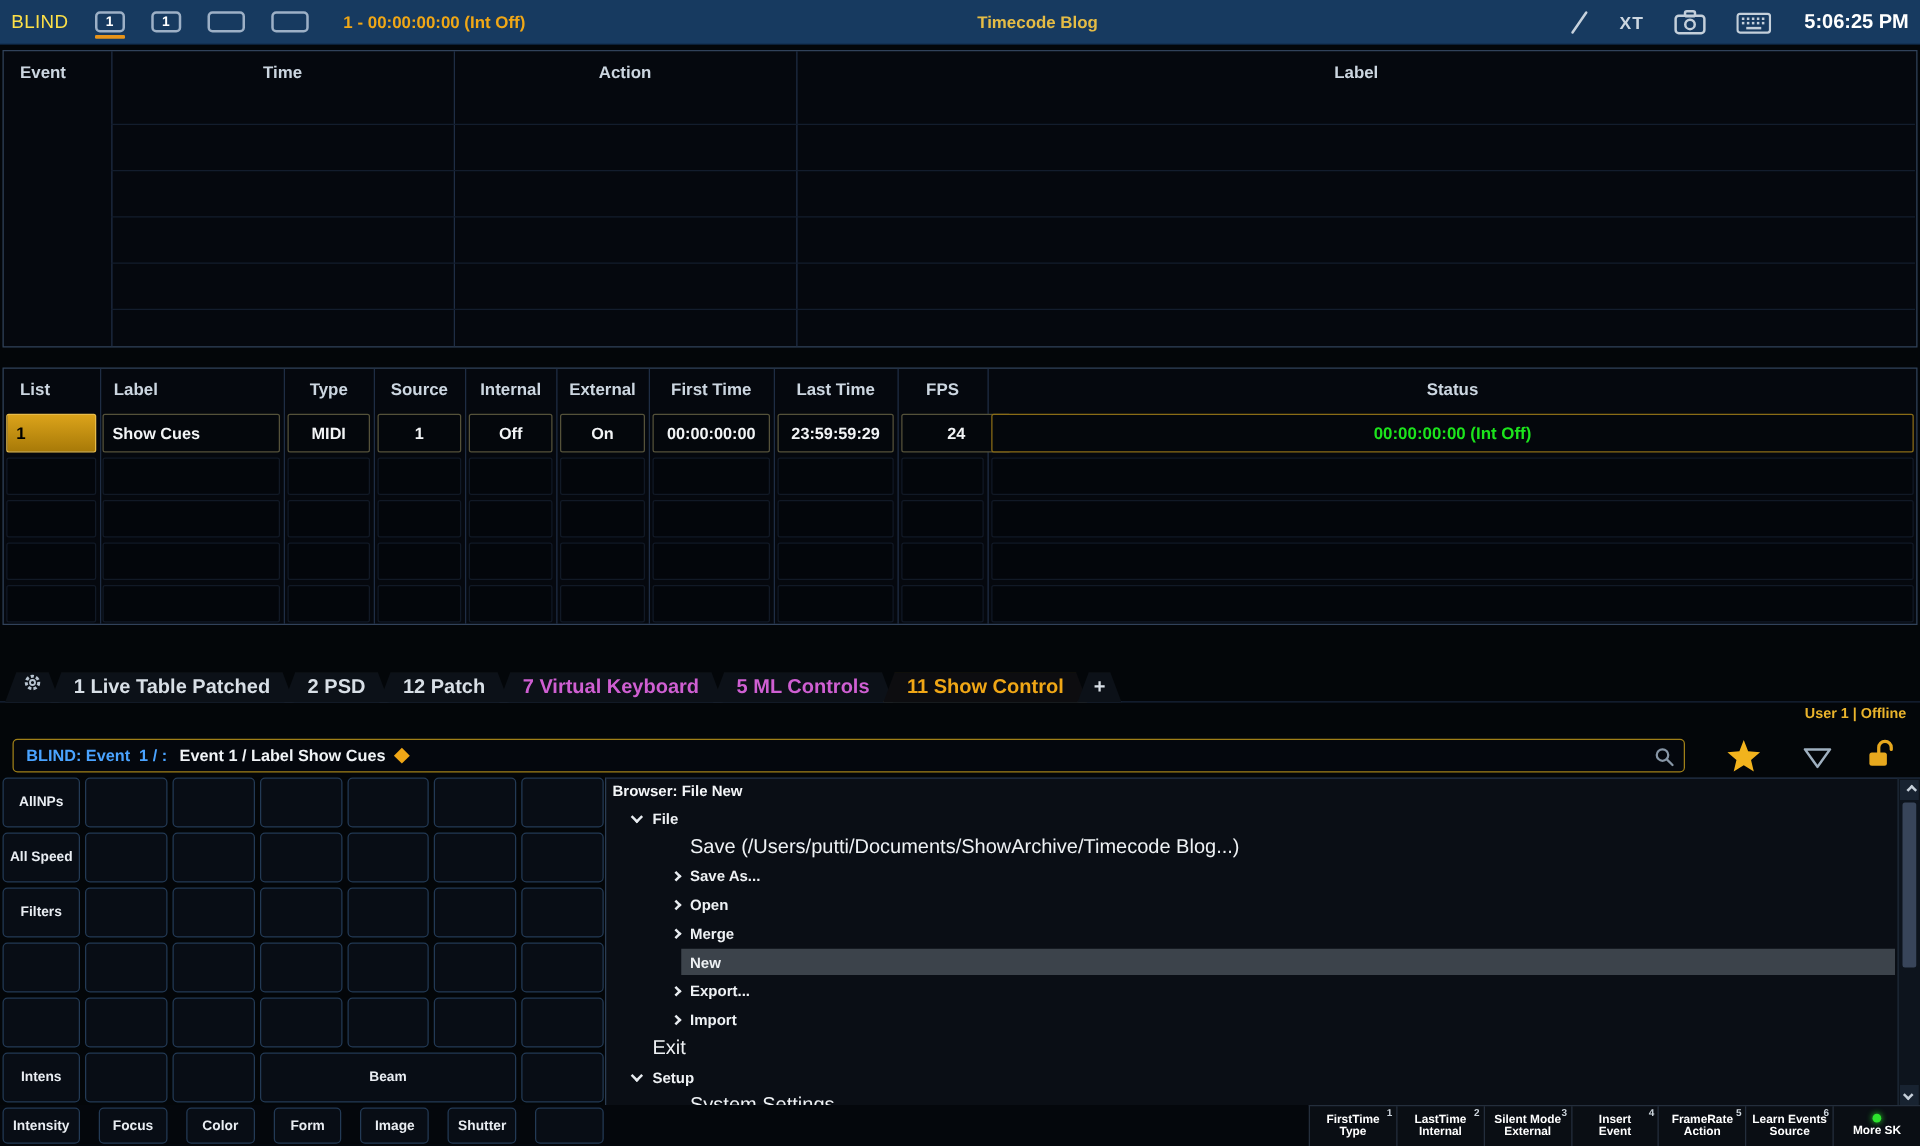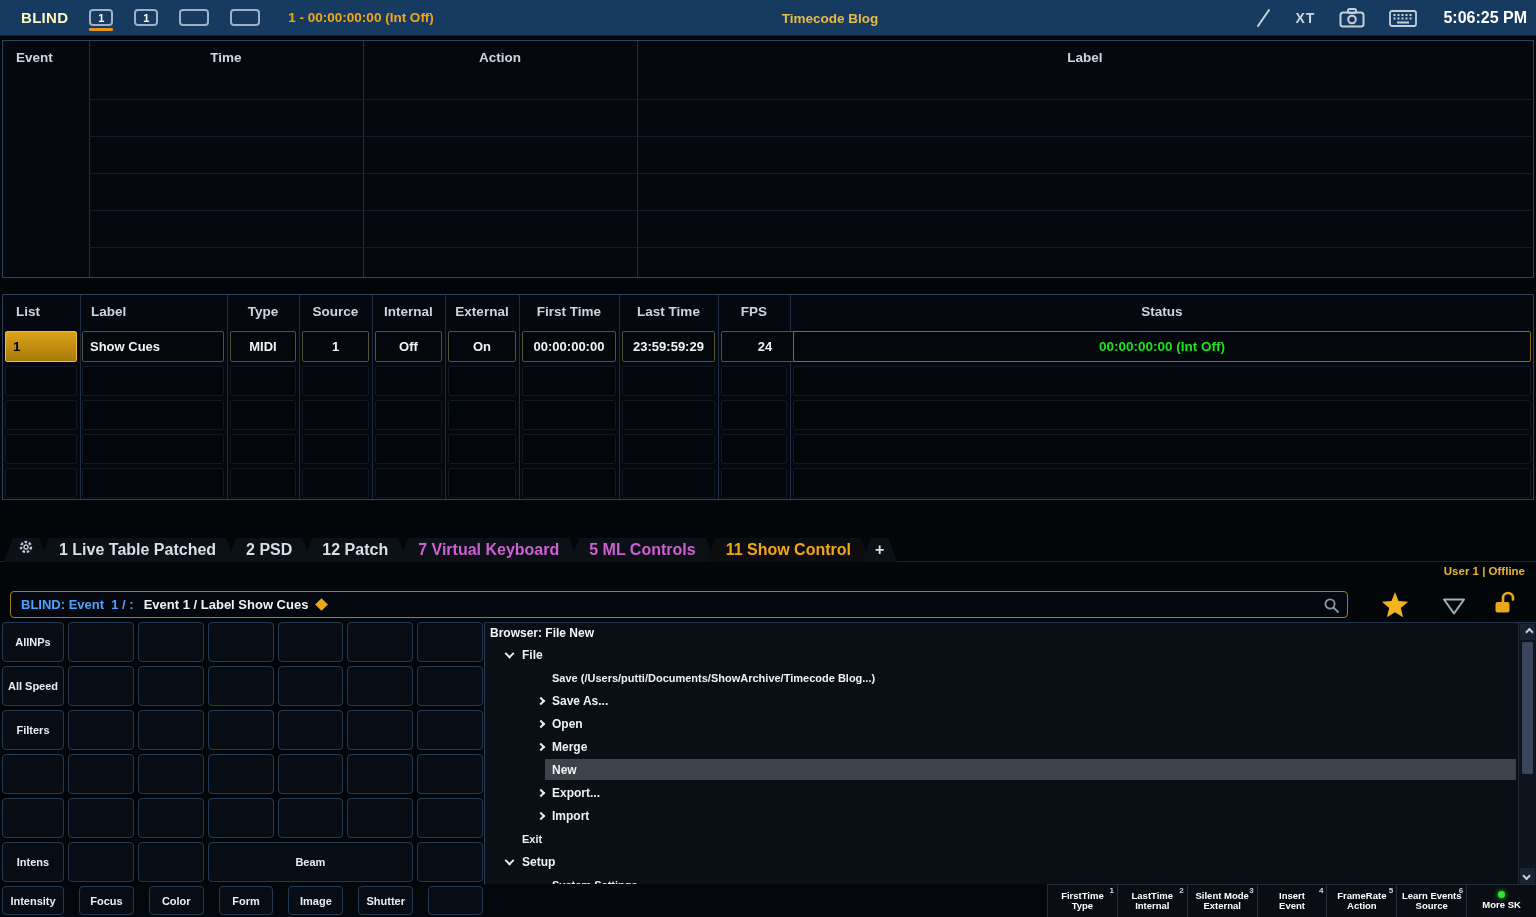--- a/index.html
+++ b/index.html
@@ -2,21 +2,21 @@
 <html style="--accent_gold: #f0a716; --status_green: #1ce41c; --tab_magenta: #cf5fd2; --command_blue: #4aa3ff; --topbar_blue: #173a60; --led_green: #2de32d;"><head>
 <meta charset="utf-8">
 <style>
   *{margin:0;padding:0;box-sizing:border-box;}
   html,body{width:1536px;height:917px;overflow:hidden;}
   body{position:relative;background:#030609;font-family:"Liberation Sans",sans-serif;}
 
   
   .topbar{position:absolute;left:0;top:0;width:1536px;height:36px;background:var(--topbar_blue,#173a60);
     display:flex;align-items:center;border-bottom:1px solid #0b1f36;}
-  .mode-label{color:#fef9c3;font-size:15px;font-weight:bold;margin-left:21px;letter-spacing:.3px;}
+  .mode-label{color:#fde047;font-size:15px;font-weight:normal;margin-left:9px;letter-spacing:.3px;}
   .mon{position:relative;min-width:24px;height:17px;border:2px solid #9db0c6;border-radius:4px;margin-left:21px;
     color:#fff;font-size:11px;font-weight:bold;display:flex;align-items:center;justify-content:center;padding:0 3px;}
   .mon.active::after{content:"";position:absolute;left:-2px;right:-2px;bottom:-7px;height:3px;background:#e8941a;border-radius:1px;}
   .mon.empty{min-width:30px;}
   .tc-status{color:var(--accent_gold,#f0a716);font-size:13.5px;font-weight:bold;margin-left:28px;white-space:pre;}
   .show-title{position:absolute;left:830px;top:50%;transform:translate(-50%,-50%);color:#e5bc45;font-size:13.5px;font-weight:bold;}
   .topbar-right{position:absolute;right:9px;top:0;height:36px;display:flex;align-items:center;gap:24px;}
   .xt-glyph{color:#ccd6e0;font-size:14px;font-weight:bold;letter-spacing:1px;}
   .clock{color:#fff;font-size:16px;font-weight:bold;margin-left:2px;}
   .tb-icon{display:flex;align-items:center;}
@@ -63,21 +63,21 @@
   .ds-btn{background:#080d15;border:1px solid #233a55;border-radius:4px;color:#e9edf2;font-weight:bold;font-size:11px;
     display:flex;align-items:center;justify-content:center;text-align:center;line-height:12px;}
 
   
   .browser{position:absolute;left:484px;top:622px;width:1052px;height:262px;background:#0a0e15;
     border-left:1px solid #2b3c52;border-top:1px solid #233248;}
   .b-title{position:absolute;left:5px;top:3px;color:#f4f6f8;font-weight:bold;font-size:12px;}
   .b-rows{position:absolute;left:0;top:20px;right:18px;bottom:0;overflow:hidden;}
   .b-row{position:absolute;left:0;right:0;height:23px;}
   .b-selbg{position:absolute;left:60px;right:2px;top:1px;bottom:1px;background:#3c434b;}
-  .b-label{position:absolute;top:50%;transform:translateY(-50%);color:#eef1f4;font-size:11px;white-space:nowrap;font-weight:bold;}
+  .b-label{position:absolute;top:50%;transform:translateY(-50%);color:#eef1f4;font-size:16px;white-space:nowrap;}
   .b-label.bold{font-weight:bold;font-size:12px;}
   .chev{position:absolute;width:7px;height:7px;border-right:2.2px solid #e8ecf0;border-bottom:2.2px solid #e8ecf0;top:50%;}
   .chev.down{transform:translateY(-70%) rotate(45deg);}
   .chev.right{width:6px;height:6px;transform:translateY(-50%) rotate(-45deg);}
   .b-scroll{position:absolute;right:0;top:0;width:18px;height:262px;background:#0d141d;border-left:1px solid #1f2a38;}
   .b-sbtn{position:absolute;left:1px;right:1px;height:16px;background:#182331;display:flex;align-items:center;justify-content:center;}
   .b-sbtn.up{top:1px;}
   .b-sbtn.down{bottom:1px;}
   .b-sbtn .chev{position:static;width:6px;height:6px;border-color:#c6d0da;}
   .b-sbtn.up .chev{transform:rotate(-135deg) translate(-1px,1px);}

